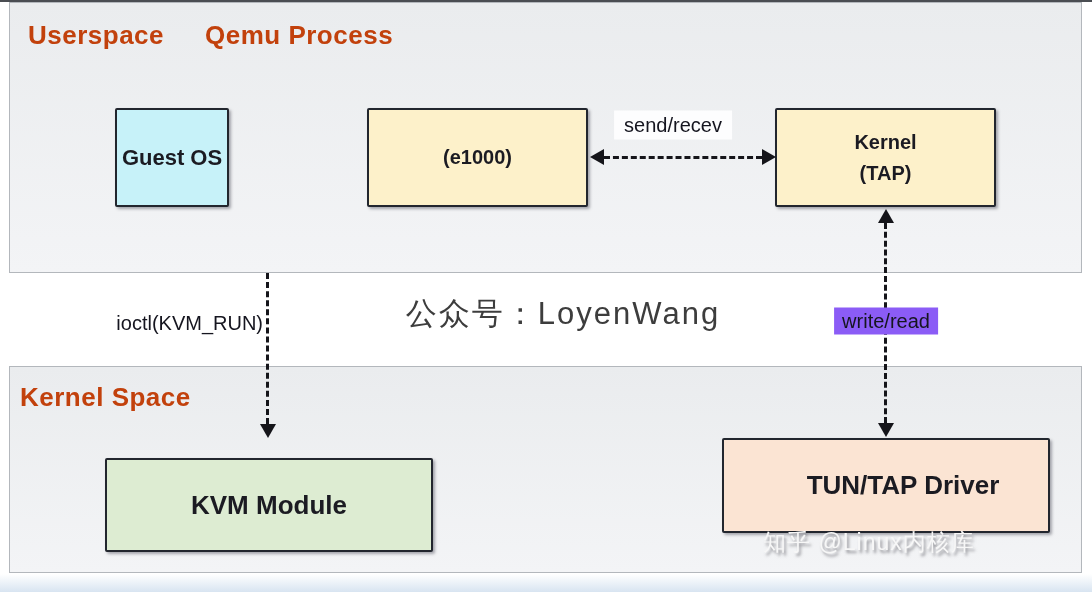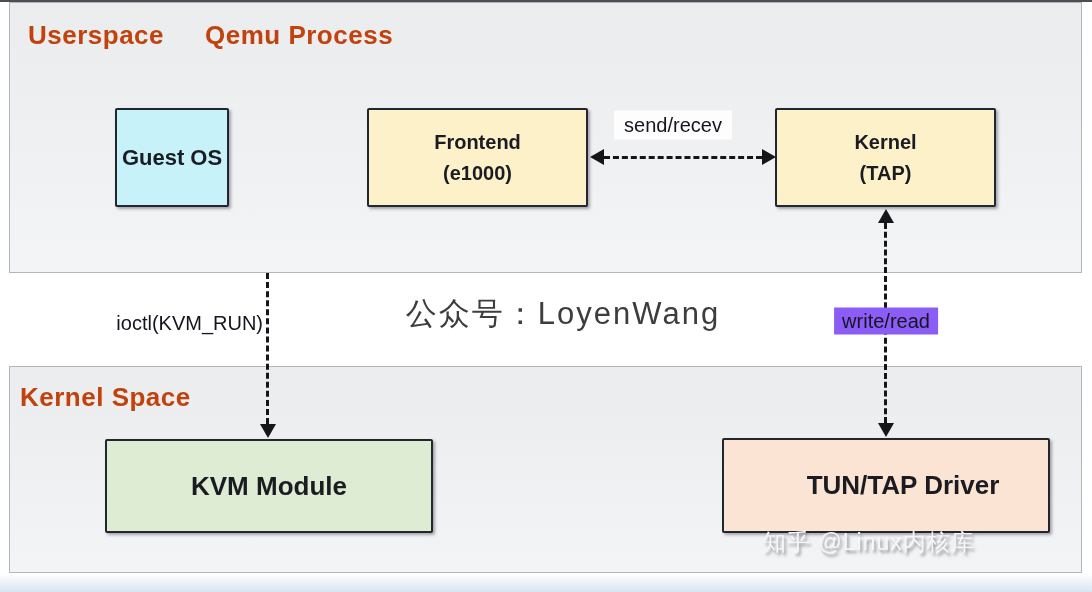--- a/index.html
+++ b/index.html
@@ -81,30 +81,29 @@
 <div class="region-label" style="left:205px;top:20px;">Qemu Process</div>
 
 <div class="panel" id="kernel-panel"></div>
 <div class="region-label" style="left:20px;top:382px;">Kernel Space</div>
 
 <div class="node" id="guest-os-node" style="background: rgb(199, 242, 249);">
   <span>Guest OS</span>
 </div>
 
 <div class="node" id="frontend-node" style="background: rgb(253, 241, 202);">
-  <span>Frontend</span>
   <span>(e1000)</span>
 </div>
 
 <div class="node" id="backend-node" style="background: rgb(253, 241, 202);">
   <span>Kernel</span>
   <span>(TAP)</span>
 </div>
 
-<div class="node" id="kvm-module-node" style="background: rgb(221, 236, 210);">
+<div class="node" id="kvm-module-node" style="background: rgb(221, 236, 210); margin-top: 19px;">
   <span>KVM Module</span>
 </div>
 
 <div class="node" id="tuntap-driver-node" style="background: rgb(251, 228, 211);">
   <span>TUN/TAP Driver</span>
 </div>
 
 <div>
   <div class="head head-left" style="left:590px;top:149px;"></div>
   <div class="dash-h" style="left:604px;top:156px;width:158px;"></div>

